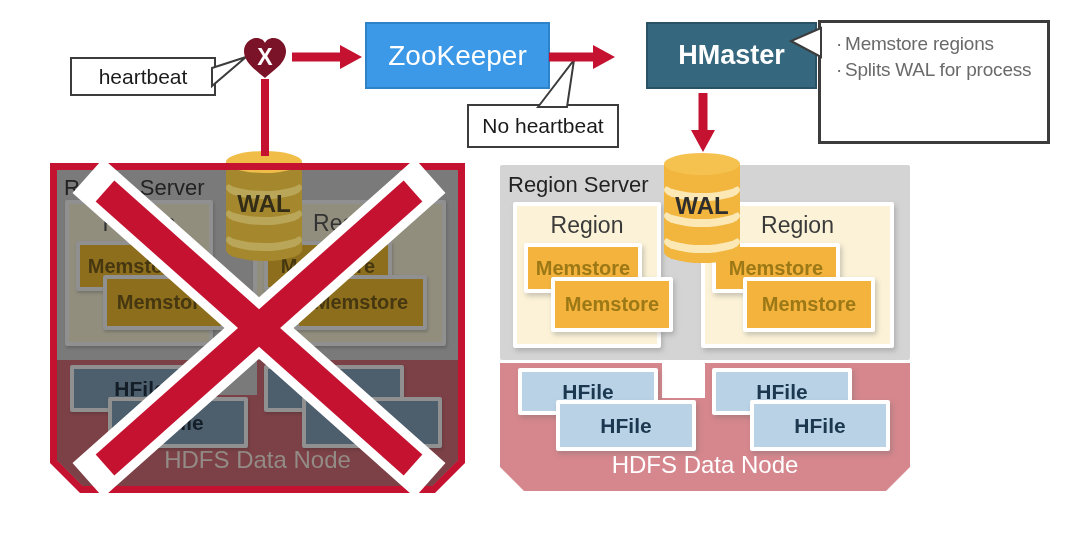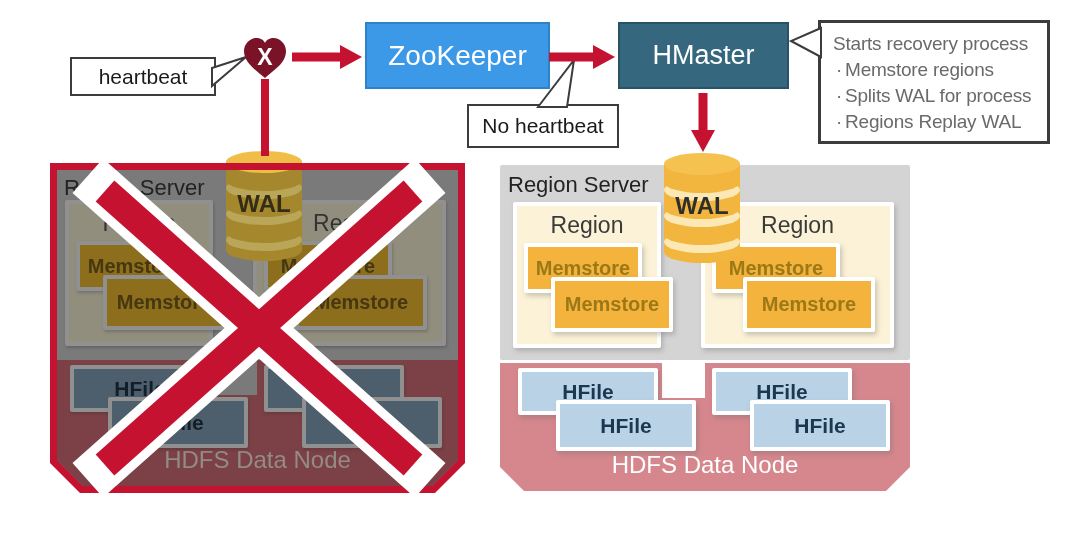--- a/index.html
+++ b/index.html
@@ -4,21 +4,21 @@
 <style>
   html,body{margin:0;padding:0;background:#fff;}
   .canvas{position:relative;width:1080px;height:550px;background:#fff;overflow:hidden;
           font-family:"Liberation Sans",sans-serif;}
   .abs{position:absolute;box-sizing:border-box;}
   svg text{font-family:"Liberation Sans",sans-serif;}
 
   
   .node{display:flex;align-items:center;justify-content:center;color:#fff;z-index:10;}
   .node-zk{background:#3b99e8;border:2px solid #2e82c8;font-size:28px;}
-  .node-hm{background:#35677e;border:2px solid #2a5266;font-size:27px;font-weight:normal;}
+  .node-hm{background:#35677e;border:2px solid #2a5266;font-size:27px;font-weight:bold;margin-left:28px;}
 
   
   .callout{background:#fff;border:2px solid #3c3c3c;display:flex;align-items:center;
            justify-content:center;font-size:21px;color:#1a1a1a;z-index:10;}
   .callout-recovery{background:#fff;border:3px solid #3c3c3c;z-index:10;
            padding:8px 6px 6px 12px;font-size:19px;line-height:26px;color:#6a6a6a;
            letter-spacing:-0.2px;display:block;}
   .rec-line{white-space:nowrap;}
   .rec-bullet{display:inline-block;width:12px;text-align:center;}
 
@@ -72,27 +72,23 @@
   <div class="abs node node-hm" style="left:618px;top:22px;width:171px;height:67px">
     <span>HMaster</span>
   </div>
 
   <div class="abs callout" style="left:467px;top:104px;width:152px;height:44px">
     <span>No heartbeat</span>
   </div>
 
   <div class="abs callout-recovery" style="left:818px;top:20px;width:232px;height:124px">
     <div class="rec-line">
-      <span>Starts recovery process</span></div>
-    <div class="rec-line">
       <span class="rec-bullet">·</span><span>Memstore regions</span></div>
     <div class="rec-line">
       <span class="rec-bullet">·</span><span>Splits WAL for process</span></div>
-    <div class="rec-line">
-      <span class="rec-bullet">·</span><span>Regions Replay WAL</span></div>
   </div>
 
   <div class="abs dead-zone" style="left:50px;top:163px;width:415px;height:330px">
     <div class="abs red-frame" style="left:0;top:0;width:415px;height:330px"></div>
     <div class="abs dead-inner" style="left:7px;top:7px;width:401px;height:316px">
       <div class="abs server-title" style="left:7px;top:5px">Region Server</div>
 
       <div class="abs card dead region-box dead" style="left:8px;top:30px;width:148px;height:146px">
         <span class="region-label">Region</span>
       </div>

